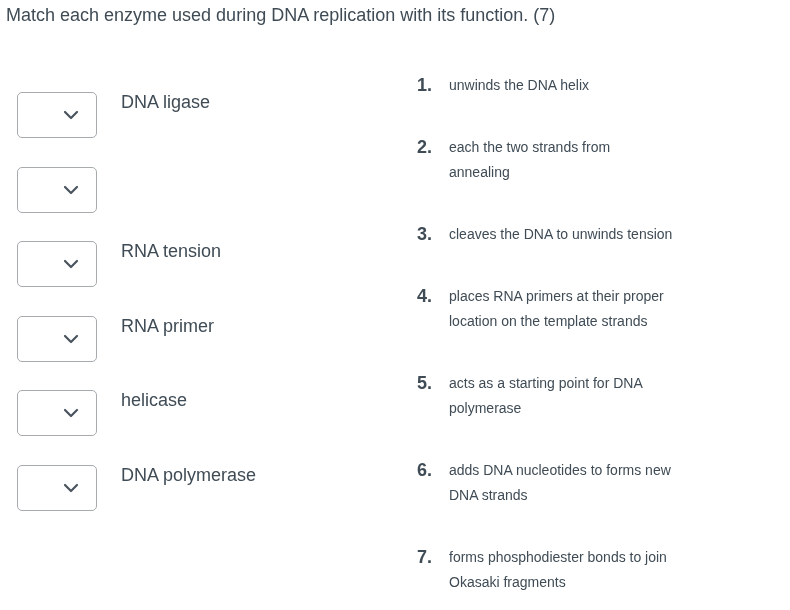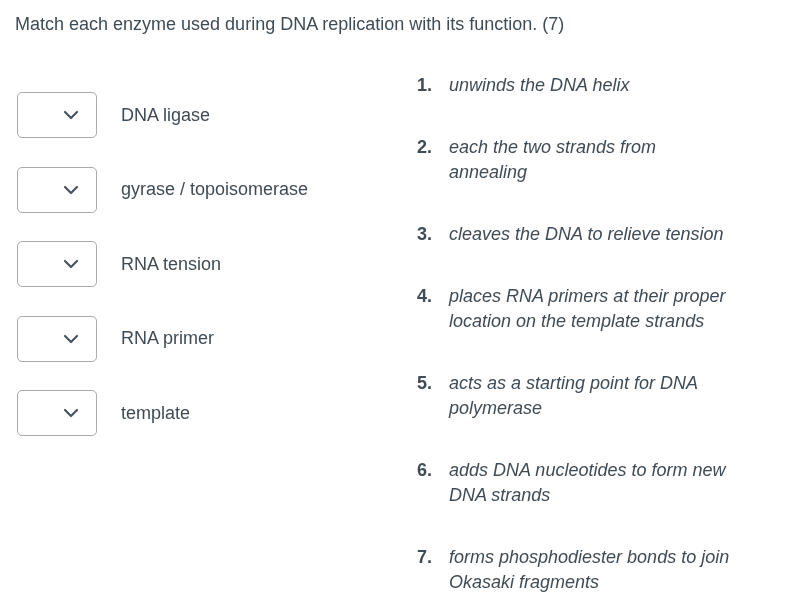--- a/index.html
+++ b/index.html
@@ -13,37 +13,37 @@
     height: 610px;
     background: #ffffff;
     font-family: "Liberation Sans", sans-serif;
     color: #3f4b55;
     overflow: hidden;
   }
   .title {
     position: absolute;
     left: 3px;
     top: 2px;
-    margin: 12px;
+    margin: 3px;
     font-size: 18px;
     font-weight: 400;
     color: #3f4b55;
     white-space: nowrap;
   }
   .left-col {
     position: absolute;
     left: 17px;
     top: 92px;
     display: flex;
     flex-direction: column;
     gap: 28.5px;
   }
   .enzyme-row {
     display: flex;
-    align-items: center;
+    align-items: flex-start;
   }
   .answer-select {
     position: relative;
     width: 80px;
     height: 46px;
     box-sizing: border-box;
     background: #ffffff;
     border: 1px solid #a7abad;
     border-radius: 5px;
     padding: 0;
@@ -85,24 +85,23 @@
     margin-bottom: 37px;
   }
   .fn-num {
     font-weight: 700;
     font-size: 18px;
     line-height: 25px;
     min-width: 32px;
     flex-shrink: 0;
   }
   .fn-text {
-    font-size: 18px;
+    font-size: 14px;
     line-height: 25px;
     white-space: pre-line;
-    font-style: italic;
   }
 </style>
 </head>
 <body>
 
 <div id="app">
   <h1 class="title">Match each enzyme used during DNA replication with its function. (7)</h1>
   <div class="left-col" id="enzymes">
   <div class="enzyme-row">
     <button type="button" class="answer-select" role="combobox" aria-haspopup="listbox" aria-expanded="false">
@@ -114,21 +113,20 @@
     <span class="enzyme-label">DNA ligase</span>
   </div>
 
   <div class="enzyme-row">
     <button type="button" class="answer-select" role="combobox" aria-haspopup="listbox" aria-expanded="false">
       <span class="select-value"></span>
       <svg class="chevron" width="16" height="10" viewBox="0 0 16 10" aria-hidden="true">
         <path d="M2 2 L8 8 L14 2" fill="none" stroke="currentColor" stroke-width="2.2" stroke-linecap="round" stroke-linejoin="round"></path>
       </svg>
     </button>
-    <span class="enzyme-label">gyrase / topoisomerase</span>
   </div>
 
   <div class="enzyme-row">
     <button type="button" class="answer-select" role="combobox" aria-haspopup="listbox" aria-expanded="false">
       <span class="select-value"></span>
       <svg class="chevron" width="16" height="10" viewBox="0 0 16 10" aria-hidden="true">
         <path d="M2 2 L8 8 L14 2" fill="none" stroke="currentColor" stroke-width="2.2" stroke-linecap="round" stroke-linejoin="round"></path>
       </svg>
     </button>
     <span class="enzyme-label">RNA tension</span>
@@ -145,56 +143,65 @@
     <span class="enzyme-label">RNA primer</span>
   </div>
 
   <div class="enzyme-row">
     <button type="button" class="answer-select" role="combobox" aria-haspopup="listbox" aria-expanded="false">
       <span class="select-value"></span>
       <svg class="chevron" width="16" height="10" viewBox="0 0 16 10" aria-hidden="true">
         <path d="M2 2 L8 8 L14 2" fill="none" stroke="currentColor" stroke-width="2.2" stroke-linecap="round" stroke-linejoin="round"></path>
       </svg>
     </button>
-    <span class="enzyme-label">template</span>
-  </div>
-
+    <span class="enzyme-label">helicase</span>
+  </div>
+
+  <div class="enzyme-row">
+    <button type="button" class="answer-select" role="combobox" aria-haspopup="listbox" aria-expanded="false">
+      <span class="select-value"></span>
+      <svg class="chevron" width="16" height="10" viewBox="0 0 16 10" aria-hidden="true">
+        <path d="M2 2 L8 8 L14 2" fill="none" stroke="currentColor" stroke-width="2.2" stroke-linecap="round" stroke-linejoin="round"></path>
+      </svg>
+    </button>
+    <span class="enzyme-label">DNA polymerase</span>
+  </div>
 </div>
   <div class="right-col" id="functions">
   <div class="fn-item">
     <span class="fn-num">1.</span>
     <span class="fn-text">unwinds the DNA helix</span>
   </div>
 
   <div class="fn-item">
     <span class="fn-num">2.</span>
     <span class="fn-text">each the two strands from
 annealing</span>
   </div>
 
   <div class="fn-item">
     <span class="fn-num">3.</span>
-    <span class="fn-text">cleaves the DNA to relieve tension</span>
+    <span class="fn-text">cleaves the DNA to unwinds tension</span>
   </div>
 
   <div class="fn-item">
     <span class="fn-num">4.</span>
     <span class="fn-text">places RNA primers at their proper
 location on the template strands</span>
   </div>
 
   <div class="fn-item">
     <span class="fn-num">5.</span>
     <span class="fn-text">acts as a starting point for DNA
 polymerase</span>
   </div>
 
   <div class="fn-item">
     <span class="fn-num">6.</span>
-    <span class="fn-text">adds DNA nucleotides to form new
+    <span class="fn-text">adds DNA nucleotides to forms new
 DNA strands</span>
   </div>
 
   <div class="fn-item">
     <span class="fn-num">7.</span>
     <span class="fn-text">forms phosphodiester bonds to join
 Okasaki fragments</span>
   </div>
 </div>
 </div>

